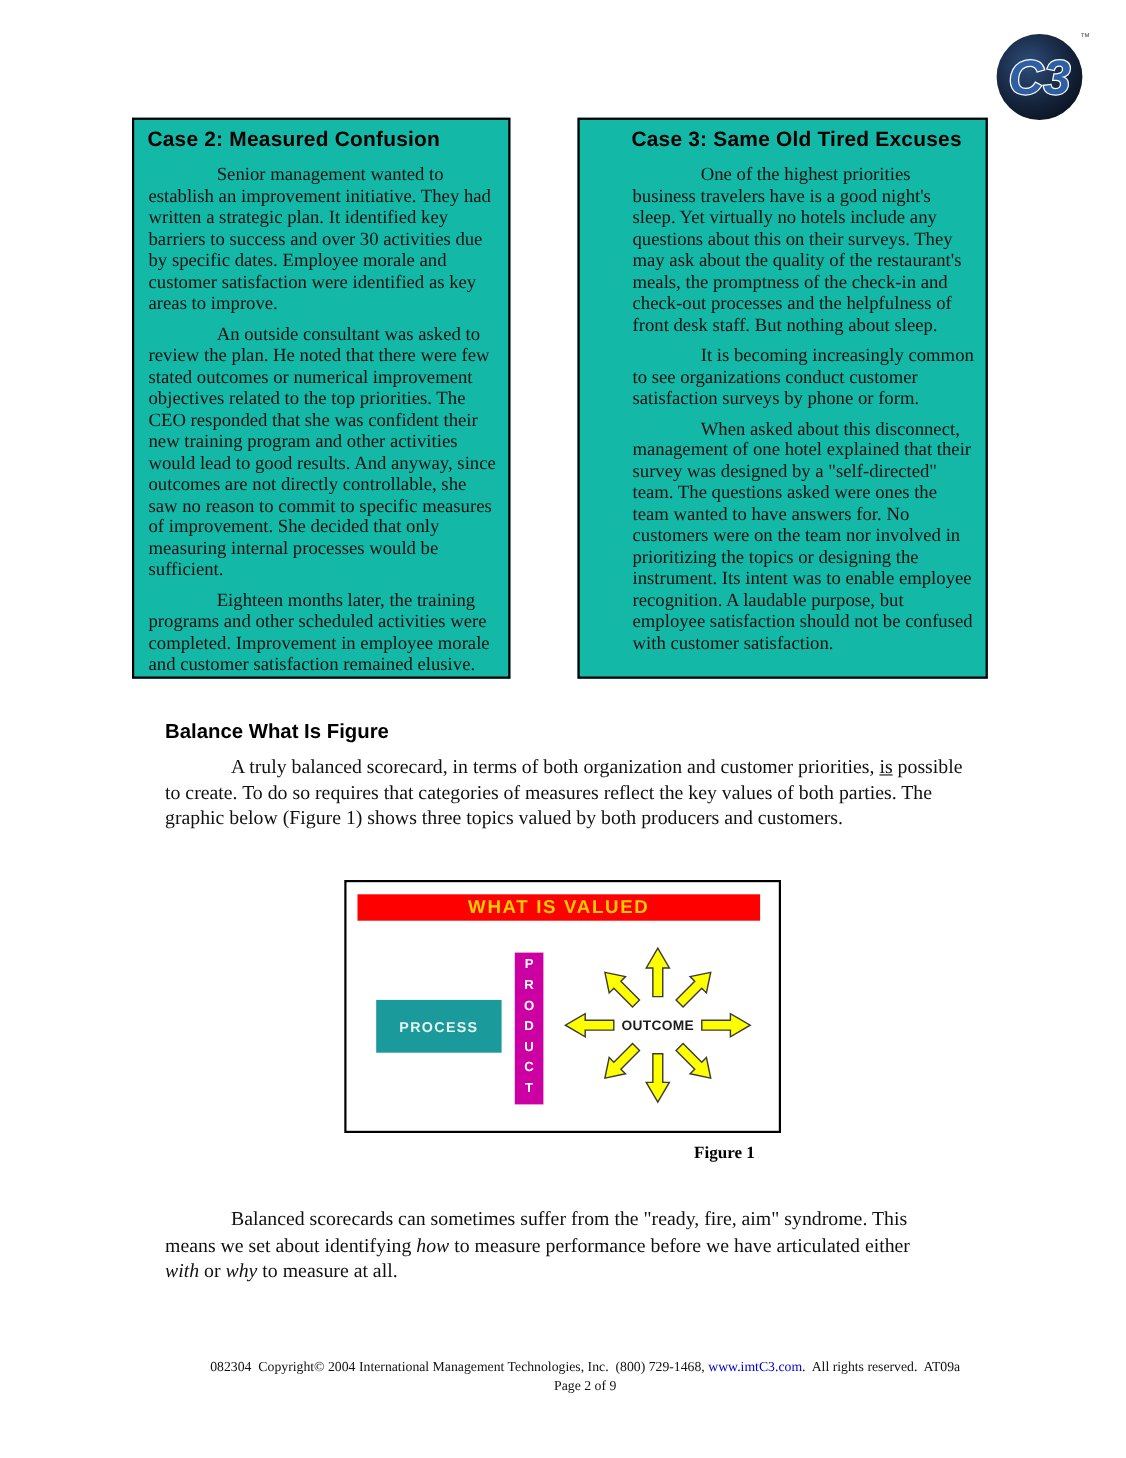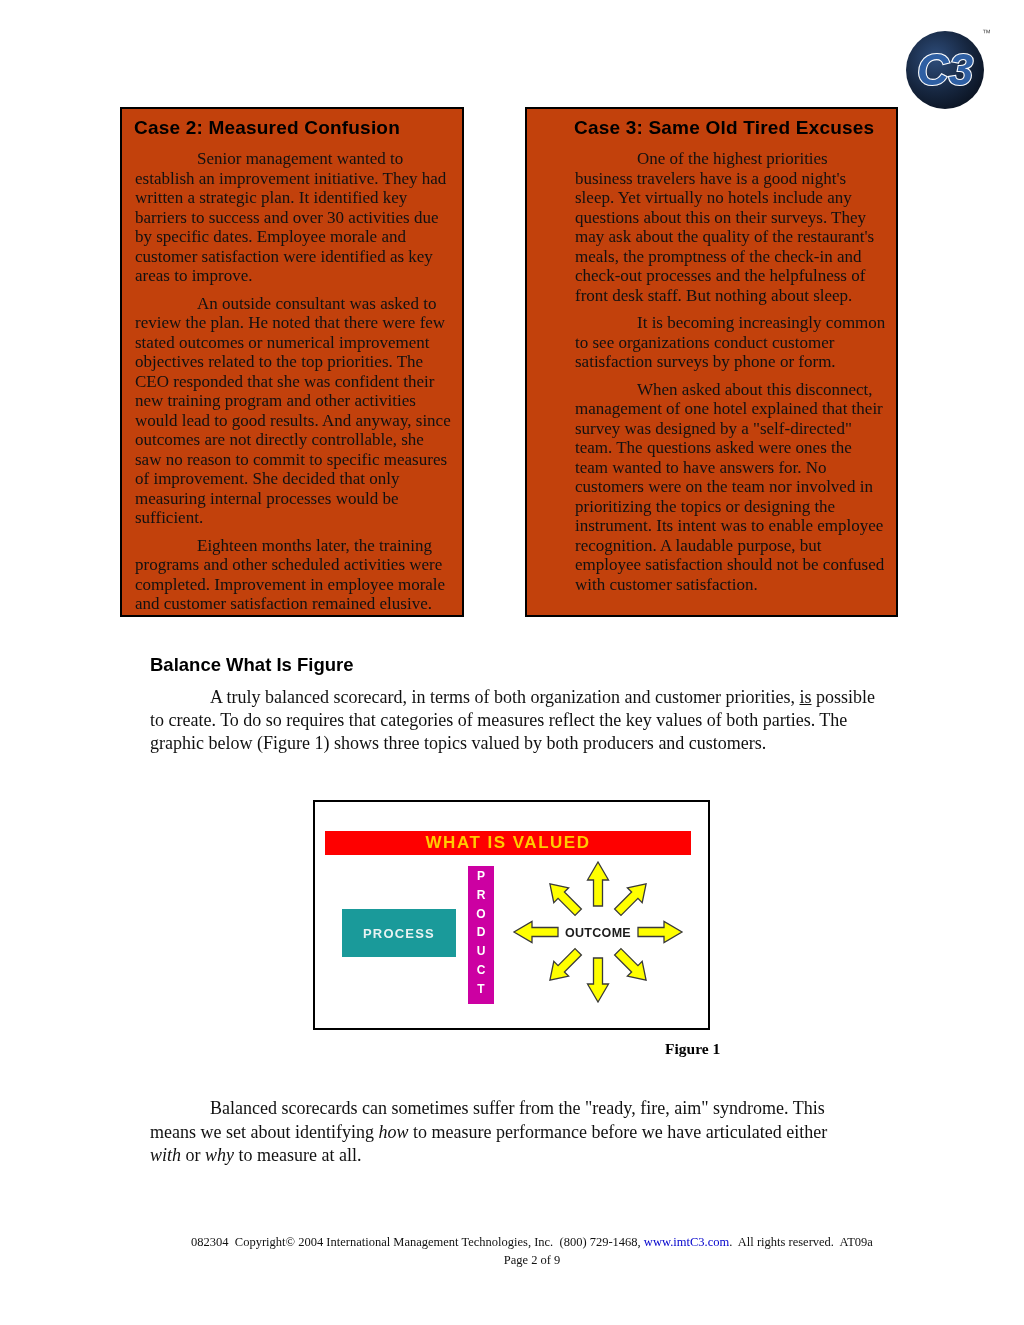--- a/index.html
+++ b/index.html
@@ -8,21 +8,21 @@
     position:relative; width:1024px; height:1325px; background:#ffffff;
     font-family:"Liberation Serif", serif; color:#0d0d0d; overflow:hidden;
   }
 
   
   .logo { position:absolute; left:903px; top:24px; width:88px; height:90px; }
 
   
   .case-box {
     position:absolute; top:107px; height:510px; border:2px solid #000;
-    background:#c2410c; overflow:hidden;
+    background:#14b8a6; overflow:hidden;
   }
   .case-box.left  { left:120px; width:344px; }
   .case-box.right { left:525px; width:373px;padding-left:35px; }
   .case-title {
     font-family:"Liberation Sans", sans-serif; font-weight:bold;
     font-size:19px; color:#000; margin:8px 8px 10px 12px; letter-spacing:0.2px;
   }
   .case-box p {
     font-size:17px; line-height:19.5px; margin:0 9px 8px 0;
     padding-left:13px; text-indent:62px; color:#111;
@@ -41,39 +41,39 @@
 
   
   .figure {
     position:absolute; left:313px; top:800px; width:397px; height:230px;
     border:2px solid #000; background:#fff;
   }
   .fig-banner {
     position:absolute; left:10px; top:11px; width:366px; height:24px;
     background:#FE0000; display:flex; align-items:center; justify-content:center;
     font-family:"Liberation Sans", sans-serif; font-weight:bold; font-size:17px;
-    color:#FFCC00; letter-spacing:1.5px;margin-top:18px;
+    color:#FFCC00; letter-spacing:1.5px;
   }
   .process-box {
     position:absolute; left:27px; top:107px; width:114px; height:48px;
     background:#1A9A9A; display:flex; align-items:center; justify-content:center;
     font-family:"Liberation Sans", sans-serif; font-weight:bold; font-size:13px;
     color:#e8f2f2; letter-spacing:1.2px;
   }
   .product-box {
     position:absolute; left:153px; top:64px; width:26px; height:138px;
     background:#CC00A2; color:#fff; padding-top:1px;
     font-family:"Liberation Sans", sans-serif; font-weight:bold; font-size:12px;
     line-height:18.8px; text-align:center;
   }
   .product-inner { width:14px; margin:0 auto; word-break:break-all; }
   .star-svg { position:absolute; left:197px; top:47px; }
 
   .figure-caption {
-    position:absolute; left:665px; top:1040px;
+    position:absolute; left:631px; top:1040px;
     font-weight:bold; font-size:15.5px; color:#000;
   }
 
   
   .closing-para {
     position:absolute; left:150px; top:1097px; width:706px;
     font-size:18px; line-height:23.5px; text-indent:60px; color:#111;
   }
   .closing-para .it { font-style:italic; }
 

